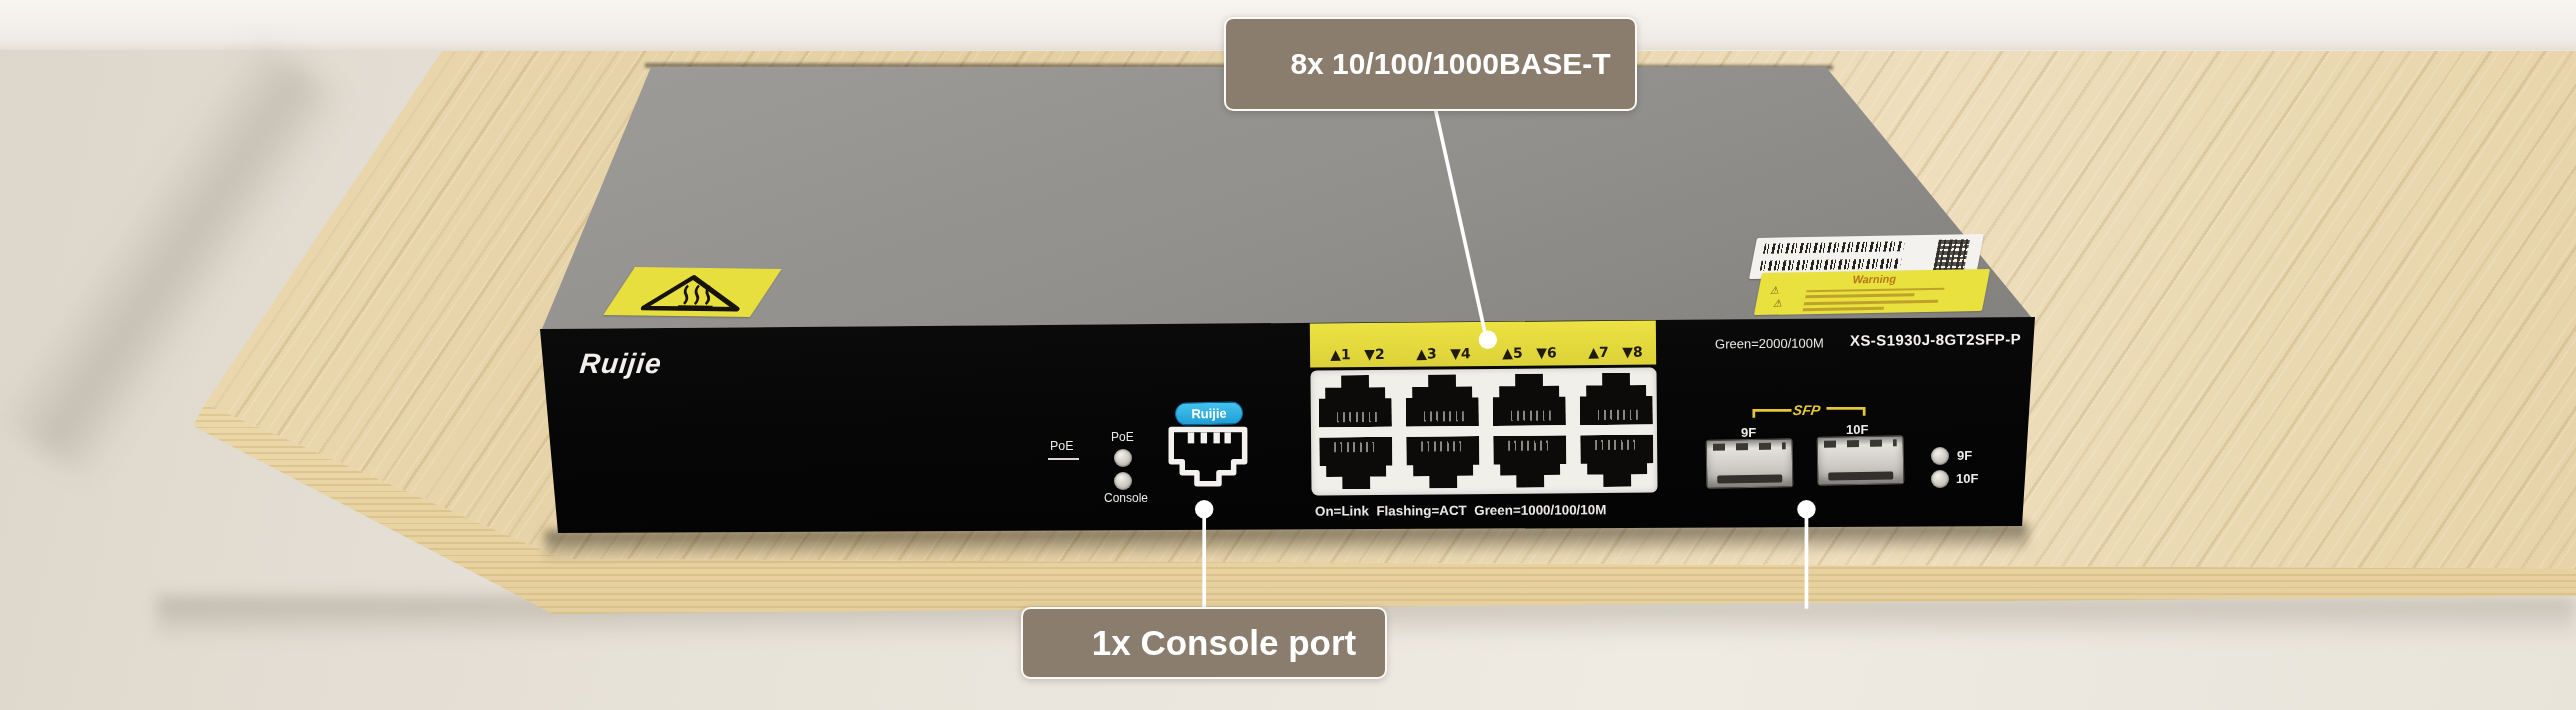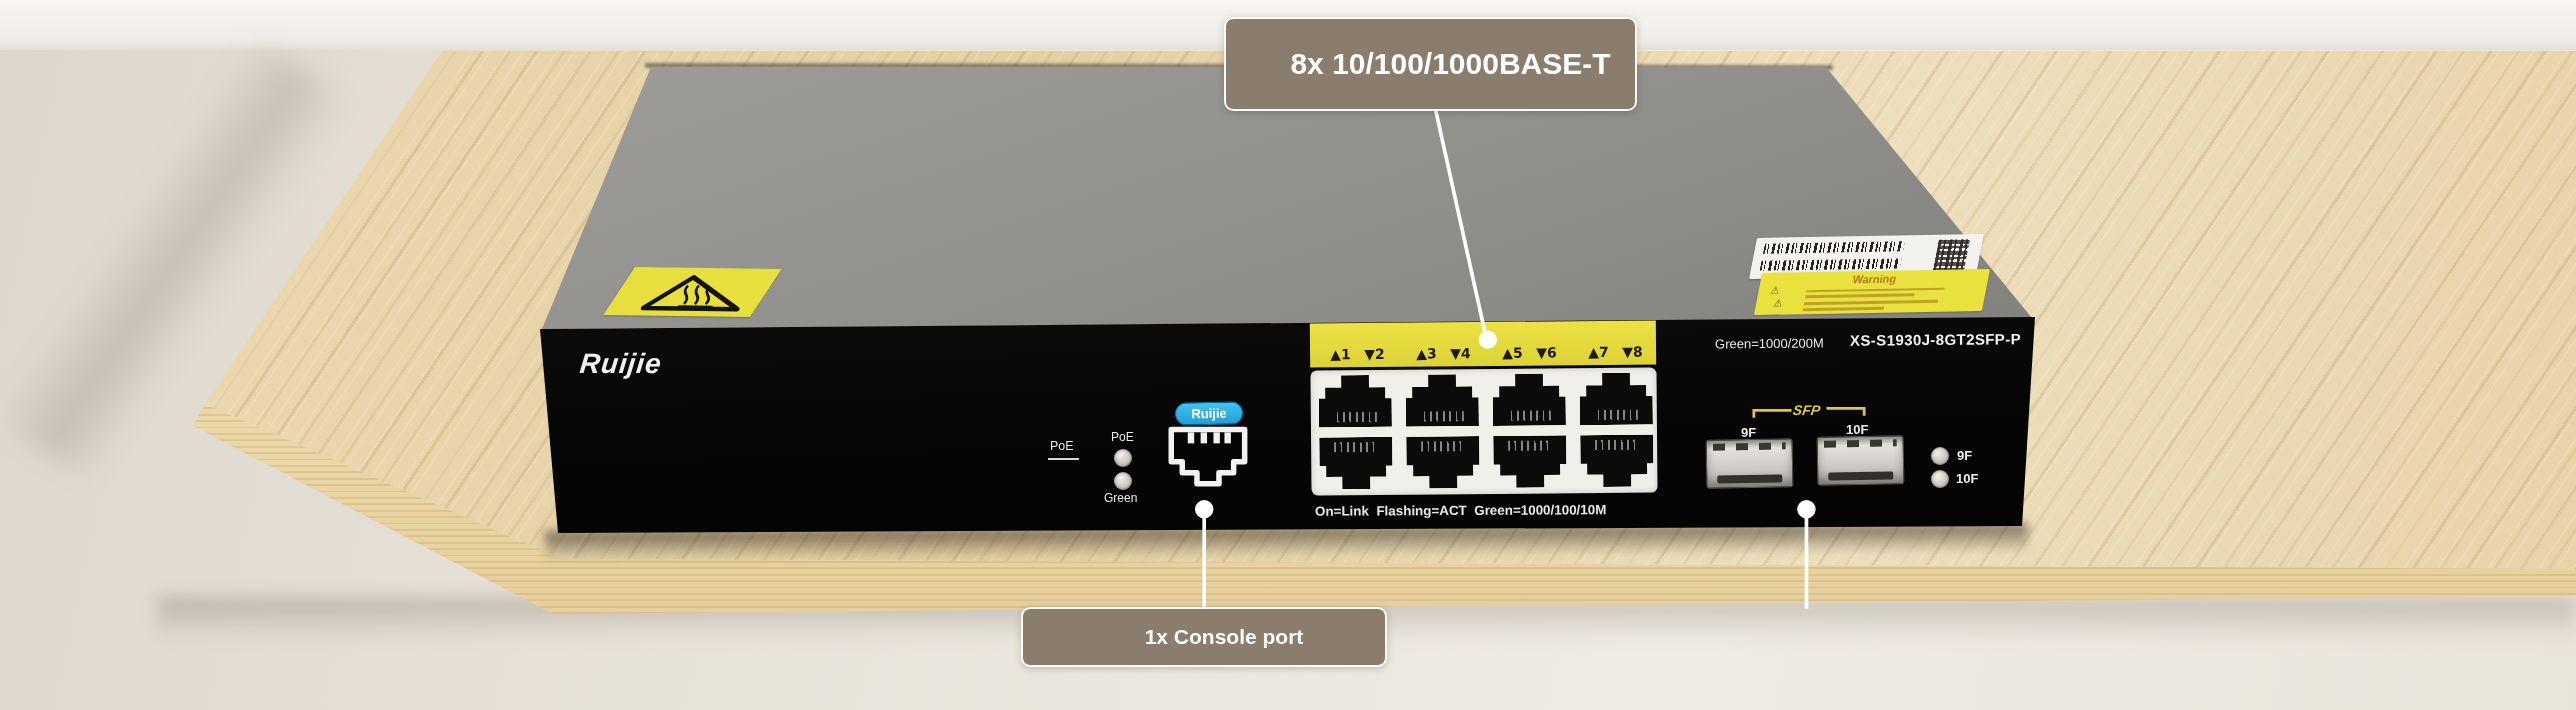--- a/index.html
+++ b/index.html
@@ -160,21 +160,21 @@
   </div>
 
   <div class="abs brand">Ruijie</div>
 
   <span class="ptxt" style="left:1050px;top:439px;font-size:12.4px;">PoE</span>
   <div class="abs poe-underline"></div>
 
   <span class="ptxt" style="left:1111px;top:430px;font-size:12px;">PoE</span>
   <div class="led" style="left:1114px;top:449px;"></div>
   <div class="led" style="left:1114px;top:472px;"></div>
-  <span class="ptxt" style="left:1104px;top:491px;font-size:12px;">Green</span>
+  <span class="ptxt" style="left:1104px;top:491px;font-size:12px;">Console</span>
 
   <div class="abs console-pill">
     <span>Ruijie</span>
   </div>
   <div class="abs console-port">
     <svg width="89" height="73" viewBox="0 0 97 79">
       <path d="M9 8 H89 V43 H77 V55 H61 V67 H37 V55 H21 V43 H9 Z" fill="none" stroke="#f4f2ee" stroke-width="6" stroke-linejoin="round"></path>
       <rect x="27" y="11" width="7" height="12" fill="#f4f2ee"></rect>
       <rect x="41" y="11" width="7" height="12" fill="#f4f2ee"></rect>
       <rect x="55" y="11" width="7" height="12" fill="#f4f2ee"></rect>
@@ -203,21 +203,21 @@
     <div class="rj-row" style="top:67px;">
       <div class="rj"></div>
       <div class="rj"></div>
       <div class="rj"></div>
       <div class="rj"></div>
     </div>
   </div>
 
   <span class="abs legend" style="left:1315px;top:503px;font-size:13.4px;font-weight:600;transform:rotate(-.3deg);">On=Link  Flashing=ACT  Green=1000/100/10M</span>
 
-  <span class="abs legend" style="left:1715px;top:336px;font-size:13px;transform:rotate(-.5deg);">Green=1000/200M</span>
+  <span class="abs legend" style="left:1715px;top:336px;font-size:13px;transform:rotate(-.5deg);">Green=2000/100M</span>
   <span class="abs legend model" style="left:1850px;top:331px;font-size:15px;transform:rotate(-.5deg);">XS-S1930J-8GT2SFP-P</span>
 
   <svg class="abs" style="left:1751px;top:402px;z-index:9;" width="116" height="18.4" viewBox="0 0 126 20">
     <path d="M3 17 V9 H44 M82 7 H123 V15" fill="none" stroke="#e5c83a" stroke-width="3"></path>
   </svg>
   <span class="abs sfp-label">SFP</span>
   <span class="ptxt" style="left:1741px;top:425px;font-size:13px;font-weight:bold;">9F</span>
   <span class="ptxt" style="left:1846px;top:422px;font-size:13px;font-weight:bold;">10F</span>
   <div class="cage" style="left:1706px;top:439px;"></div>
   <div class="cage" style="left:1817px;top:436px;"></div>
@@ -232,18 +232,18 @@
     <line x1="1307" y1="554" x2="1307" y2="662" stroke="#ffffff" stroke-width="4"></line>
     <line x1="1961" y1="554" x2="1961" y2="661" stroke="#ffffff" stroke-width="4"></line>
     <circle cx="1615" cy="369" r="10" fill="#ffffff"></circle>
     <circle cx="1307" cy="553" r="10" fill="#ffffff"></circle>
     <circle cx="1961" cy="553" r="10" fill="#ffffff"></circle>
   </svg>
 
   <div class="callout" style="left:1224px;top:16.6px;width:413px;height:94px;font-size:30px;">
     <div>8x 10/100/1000BASE-T</div>
   </div>
-  <div class="callout" style="left:1021px;top:607px;width:366px;height:60px;font-size:21px;">
+  <div class="callout" style="left:1021px;top:607px;width:366px;height:72px;font-size:35px;">
     <div>1x Console port</div>
   </div>
 
 </div>
 
 
 </body></html>

